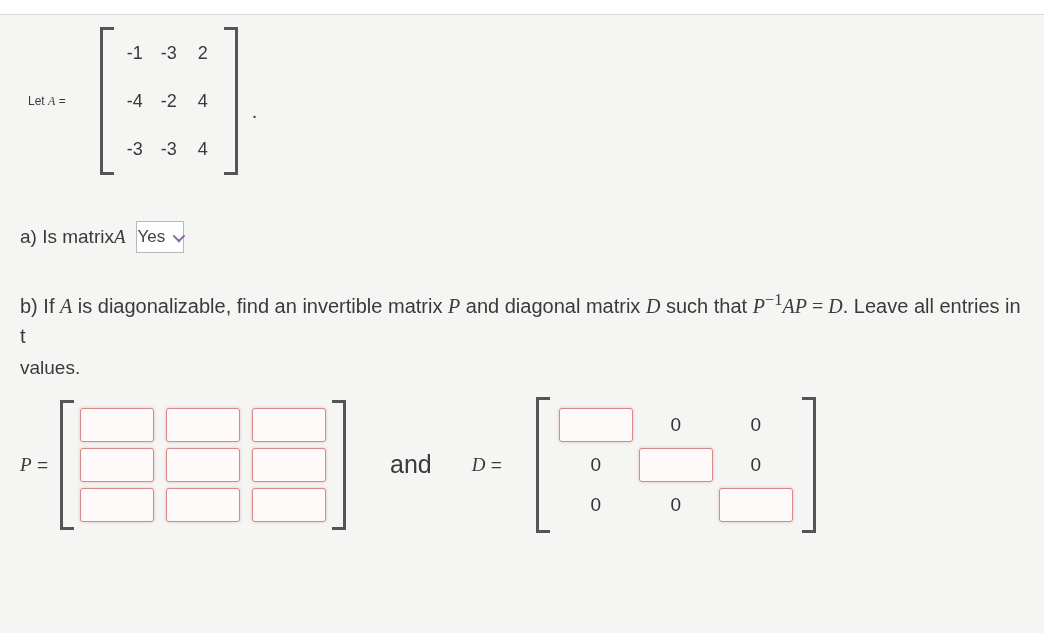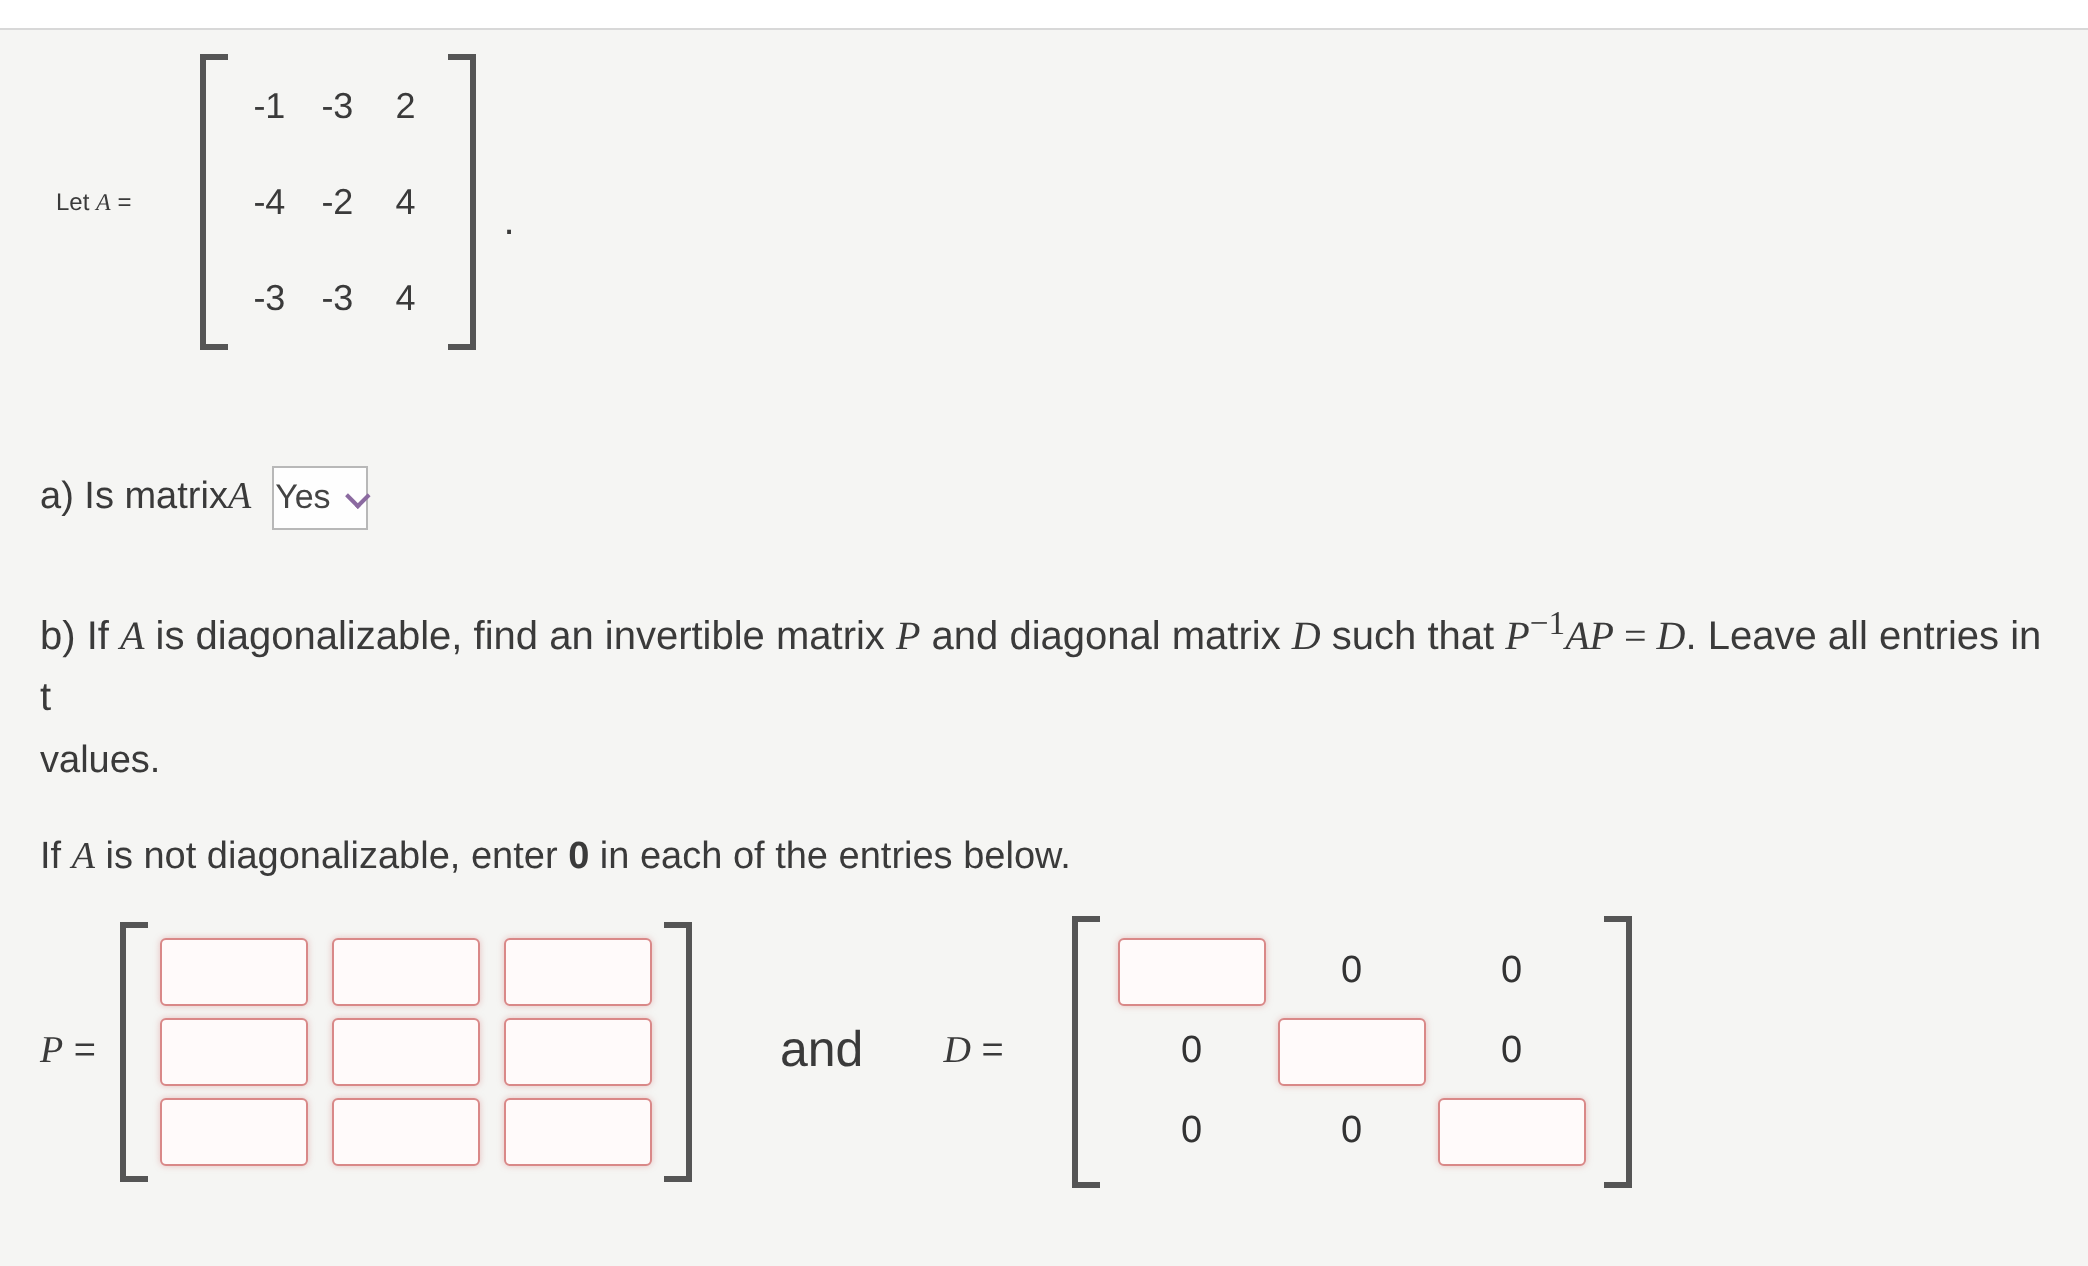--- a/index.html
+++ b/index.html
@@ -35,21 +35,21 @@
     .letA-label { margin-right: 40px; font-size: 12px; }
     .matrixA { display: inline-block; position: relative; padding: 0 12px; }
     .matrixA table { border-collapse: collapse; }
     .matrixA td { text-align: center; width: 34px; height: 48px; font-size: 18px; color: #3a3a3a; }
     .bracket { position: absolute; top: -2px; bottom: -2px; width: 14px; border: 3px solid #555; }
     .bracket.left { left: -6px; border-right: none; }
     .bracket.right { right: -6px; border-left: none; }
     .dot { margin-left: 20px; font-size: 20px; align-self: flex-end; margin-bottom: 50px; }
 
     
-    .qa { margin-top: 60px; font-size: 19px; display: flex; align-items: center; }
+    .qa { margin-top: 48px; font-size: 19px; display: flex; align-items: center; }
     .select-box {
       margin-left: 10px;
       border: 1px solid #b8b8b8;
       background: #fefefe;
       padding: 5px 1px;
       font-size: 17px;
       display: inline-flex;
       align-items: center;
       gap: 8px;
       color: #444;
@@ -131,23 +131,20 @@
       <span>Yes</span>
       <span class="chevron"></span>
     </div>
   </div>
 
   <div class="qb">
     <span>b) If </span><span class="italic">A</span><span> is diagonalizable, find an invertible matrix </span><span class="italic">P</span><span> and diagonal matrix </span><span class="italic">D</span><span> such that </span><span class="italic math">P</span><sup class="math">−1</sup><span class="italic math">AP</span><span class="math"> = </span><span class="italic math">D</span><span>. Leave all entries in t</span>
   </div>
   <div class="qb2">values.</div>
 
-  <div class="ifnot">
-    <span>If </span><span class="italic">A</span><span> is not diagonalizable, enter </span><b>0</b><span> in each of the entries below.</span>
-  </div>
 
   <div class="pd-row">
     <div class="plabel">
       <span class="italic">P</span><span> = </span>
     </div>
     <div class="big-matrix">
       <div class="bracket left"></div>
       <div class="grid3">
         <div class="input-cell"></div>
         <div class="input-cell"></div>

